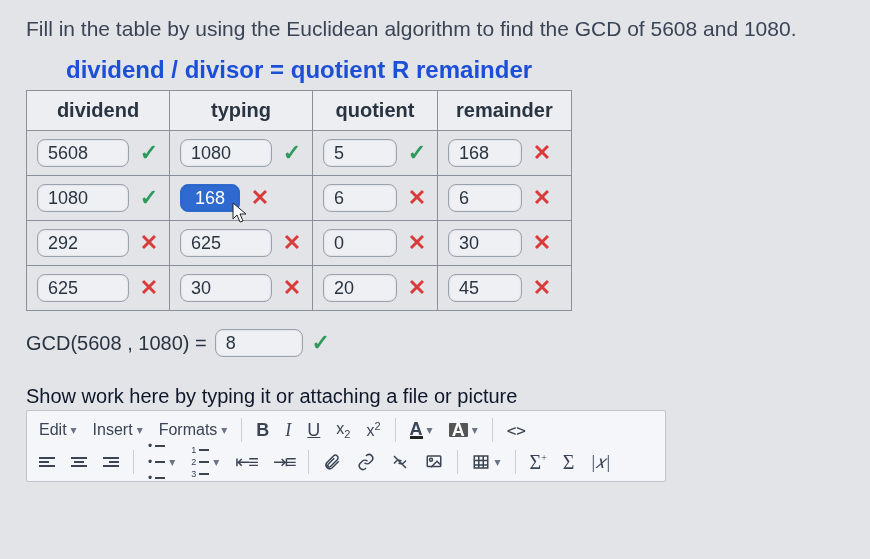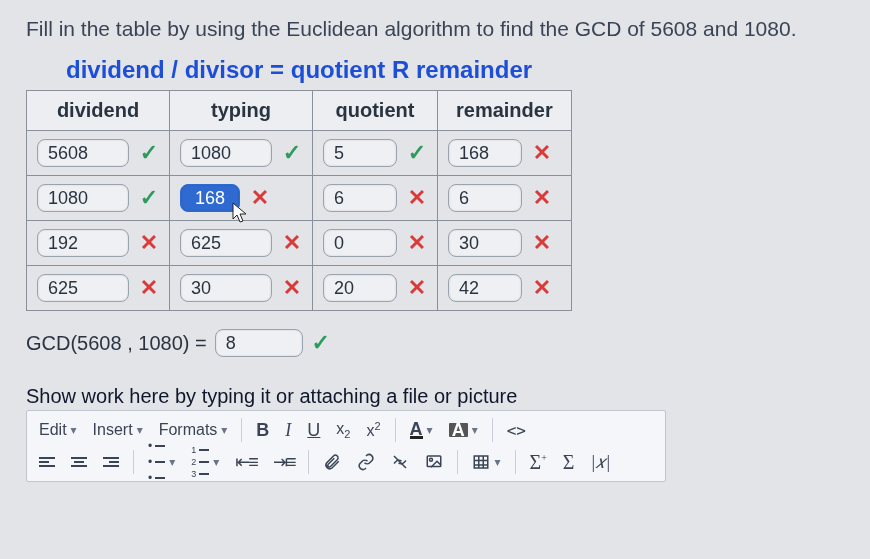--- a/index.html
+++ b/index.html
@@ -199,21 +199,21 @@
           <td>
             <div class="cell-wrap">
               <span class="ans-box narrow">6</span>
               <span class="mark no">✕</span>
             </div>
           </td>
         </tr>
         <tr>
           <td>
             <div class="cell-wrap">
-              <span class="ans-box">192</span>
+              <span class="ans-box">292</span>
               <span class="mark no">✕</span>
             </div>
           </td>
           <td>
             <div class="cell-wrap">
               <span class="ans-box">625</span>
               <span class="mark no">✕</span>
             </div>
           </td>
           <td>
@@ -243,21 +243,21 @@
             </div>
           </td>
           <td>
             <div class="cell-wrap">
               <span class="ans-box narrow">20</span>
               <span class="mark no">✕</span>
             </div>
           </td>
           <td>
             <div class="cell-wrap">
-              <span class="ans-box narrow">42</span>
+              <span class="ans-box narrow">45</span>
               <span class="mark no">✕</span>
             </div>
           </td>
         </tr>
       </tbody>
   </table>
 
   <div class="gcd-row">
     <span>GCD(5608 , 1080) = </span>
     <span class="ans-box">8</span>

